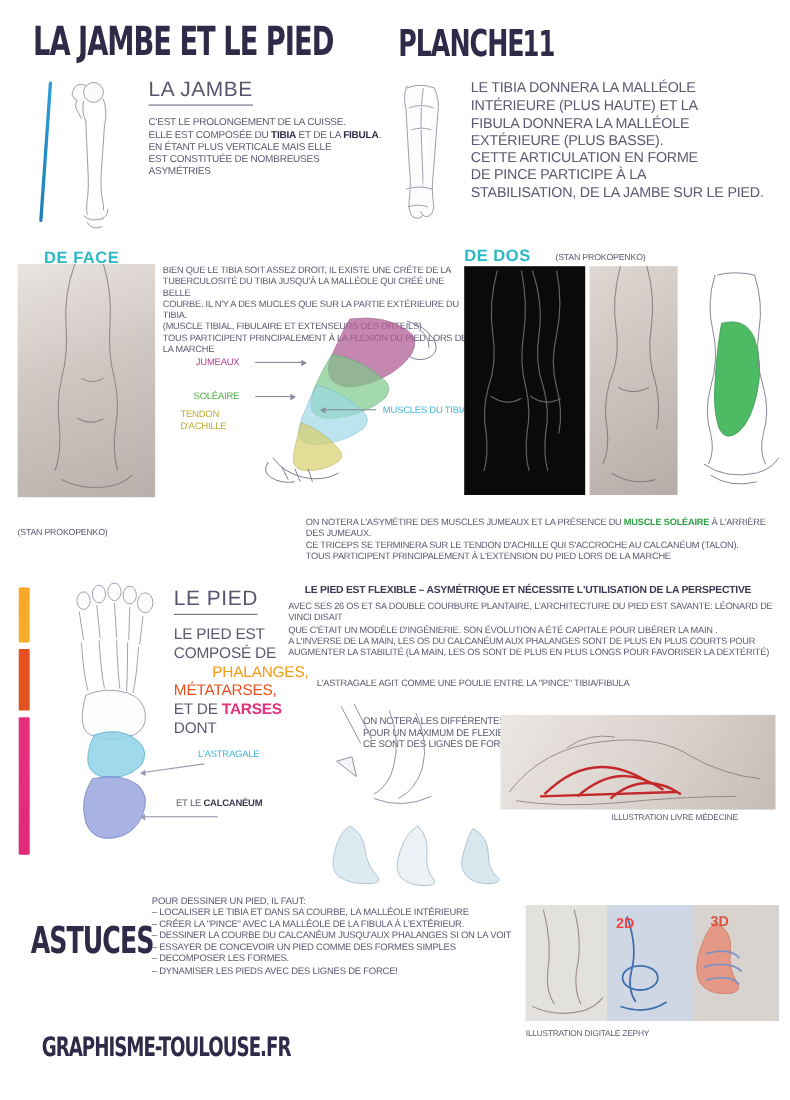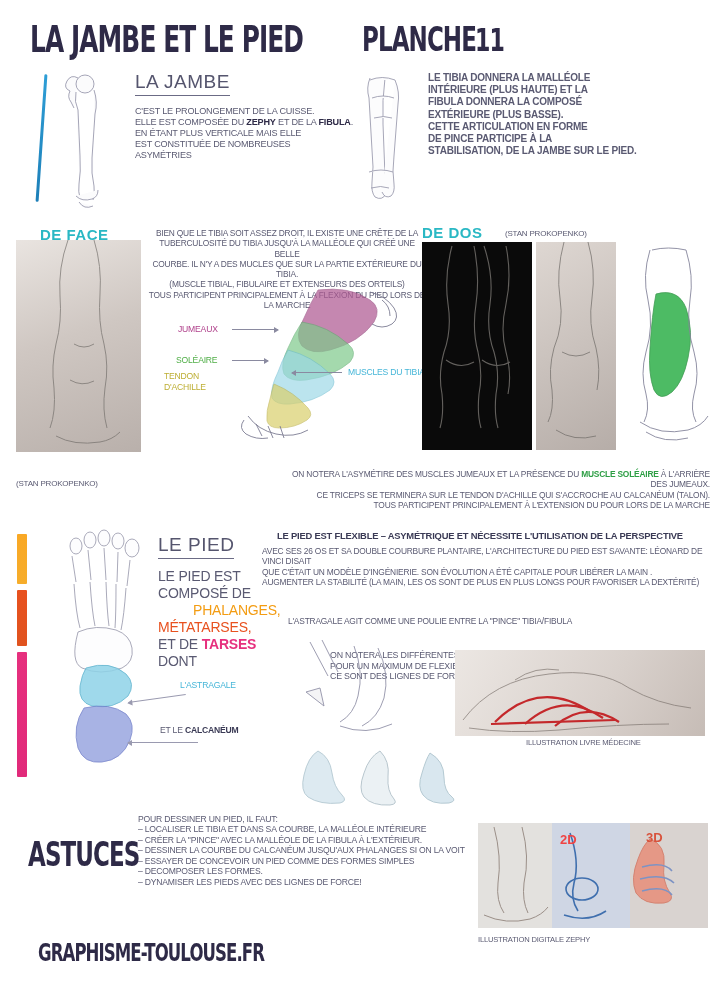--- a/index.html
+++ b/index.html
@@ -50,21 +50,21 @@
     font-size: 24px;
   }
 
   
   #sec-jambe { position: absolute; left: 0; top: 62px; width: 718px; height: 150px; }
   .h2 { font-size: 19px; color: #55556e; letter-spacing: 0.5px; }
   #jambe-title { position: absolute; left: 135px; top: 8px; }
   #jambe-body { position: absolute; left: 135px; top: 44px; width: 275px; font-size: 9.1px; }
   #jambe-body .ln { white-space: nowrap; }
   b.kw { color: #2e2a47; font-weight: bold; }
-  #tibia-body { position: absolute; left: 428px; top: 10px; width: 270px; font-size: 10px; font-weight: bold; }
+  #tibia-body { position: absolute; left: 428px; top: 10px; width: 270px; font-size: 13px; }
 
   
   #femur-sketch { position: absolute; left: 52px; top: 8px; width: 64px; height: 140px; }
   #blue-stroke { position: absolute; left: 40px; top: 12px; width: 3px; height: 128px;
                  background: linear-gradient(#2e9ed6,#1d7fb8); border-radius: 2px; transform: rotate(4deg); }
   
   #tibfib-sketch { position: absolute; left: 352px; top: 10px; width: 68px; height: 130px; }
 
   
   #sec-face { position: absolute; left: 0; top: 216px; width: 718px; height: 300px; }
@@ -74,44 +74,44 @@
   #dedos-credit { position: absolute; left: 505px; top: 13px; font-size: 8px; }
   #deface-credit{ position: absolute; left: 16px; top: 263px; font-size: 8px; }
 
   #face-photo { position: absolute; left: 16px; top: 24px; width: 125px; height: 212px;
                 background: linear-gradient(160deg,#e9e4e0,#cfc7c2 45%,#b9b0ab); }
   #dos-photo  { position: absolute; left: 422px; top: 26px; width: 110px; height: 208px; background: #0a0a0a; }
   #dos-photo2 { position: absolute; left: 536px; top: 26px; width: 80px; height: 208px;
                 background: linear-gradient(150deg,#ded7d2,#b6ada8); }
   #dos-sketch { position: absolute; left: 620px; top: 30px; width: 92px; height: 200px; }
 
-  #face-text { position: absolute; left: 148px; top: 12px; width: 278px; font-size: 8.4px; text-align: center; }
+  #face-text { position: absolute; left: 148px; top: 24px; width: 278px; font-size: 8.4px; }
 
   
   #muscle-fig { position: absolute; left: 222px; top: 72px; width: 200px; height: 155px; }
   .mlabel { position: absolute; font-size: 8.6px; white-space: nowrap; }
   .mline  { position: absolute; height: 1px; background: #8a8aa0; }
   .mline::after { content: ""; position: absolute; right: -1px; top: -2.5px;
                   border-left: 5px solid #8a8aa0; border-top: 3px solid transparent;
                   border-bottom: 3px solid transparent; }
   .mline.rev::after { right: auto; left: -1px; border-left: none;
                   border-right: 5px solid #8a8aa0; }
 
-  #dos-note { position: absolute; left: 278px; top: 253px; width: 432px; font-size: 8.4px; text-align: right; }
+  #dos-note { position: absolute; left: 278px; top: 253px; width: 432px; font-size: 8.4px; }
 
   
   #sec-pied { position: absolute; left: 0; top: 520px; width: 718px; height: 285px; }
   #pied-title { position: absolute; left: 158px; top: 13px; }
   #pied-body  { position: absolute; left: 158px; top: 48px; width: 110px; font-size: 14px; }
   #pied-right-head { position: absolute; left: 262px; top: 10px; width: 450px; font-size: 9.4px;
                      font-weight: bold; color: #3a3a55; padding-left: 15px; }
   #pied-right-body { position: absolute; left: 262px; top: 26px; width: 452px; font-size: 8.4px; }
   #astragale-note  { position: absolute; left: 288px; top: 96px; width: 330px; font-size: 8.4px; }
   #arches-note     { position: absolute; left: 330px; top: 130px; width: 290px; font-size: 8.8px; }
-  #med-caption     { position: absolute; left: 526px; top: 218px; font-size: 7.6px; text-align: right; }
+  #med-caption     { position: absolute; left: 556px; top: 218px; font-size: 7.6px; text-align: right; }
 
   #foot-skeleton { position: absolute; left: 60px; top: 12px; width: 110px; height: 240px; }
   .bar { position: absolute; left: 17px; width: 10px; border-radius: 1px; }
   #bar-phal { top: 14px;  height: 50px;  background: linear-gradient(#f9a825,#f6ad2b); }
   #bar-meta { top: 70px;  height: 56px;  background: linear-gradient(#e8511f,#e0531f); }
   #bar-tars { top: 132px; height: 125px; background: linear-gradient(#e6307e,#e12a7a); }
 
   .flabel { position: absolute; font-size: 8.6px; white-space: nowrap; }
   .arrowline { position: absolute; height: 1px; background: #9a9ab0; }
   .arrowline::after { content: ""; position: absolute; left: -1px; top: -2.5px;
@@ -166,21 +166,21 @@
       </svg>
     </div>
     <div id="blue-stroke"></div>
 
     <div id="jambe-title" class="hand h2">
       <span class="head-underline">LA JAMBE</span>
     </div>
 
     <div id="jambe-body" class="hand">
       <div class="ln">C'EST LE PROLONGEMENT DE LA CUISSE.</div>
-      <div class="ln">ELLE EST COMPOSÉE DU <b class="kw">ZEPHY</b> ET DE LA <b class="kw">FIBULA</b>.</div>
+      <div class="ln">ELLE EST COMPOSÉE DU <b class="kw">TIBIA</b> ET DE LA <b class="kw">FIBULA</b>.</div>
       <div class="ln">EN ÉTANT PLUS VERTICALE MAIS ELLE</div>
       <div class="ln">EST CONSTITUÉE DE NOMBREUSES</div>
       <div class="ln">ASYMÉTRIES</div>
     </div>
 
     <div id="tibfib-sketch">
       <svg width="68" height="130" viewBox="0 0 68 130">
         <g fill="#fcfcfd" stroke="#9090a6" stroke-width="0.8">
           <path d="M18 6 q-4 10 -1 20 l3 52 q2 18 0 32 q-1 10 3 15 q7 4 11 -3 q2 -9 -1 -18 l-2 -52 q-1 -24 2 -46"></path>
           <path d="M43 8 q5 12 3 24 l-4 52 q-2 16 0 28 q1 8 -3 12 q-6 3 -9 -4"></path>
@@ -189,21 +189,21 @@
           <path d="M22 46 q10 -3 18 0"></path>
           <path d="M17 100 q12 -4 24 0"></path>
           <path d="M19 116 q10 -3 18 0"></path>
         </g>
       </svg>
     </div>
 
     <div id="tibia-body" class="hand">
       <div>LE TIBIA DONNERA LA MALLÉOLE</div>
       <div>INTÉRIEURE (PLUS HAUTE) ET LA</div>
-      <div>FIBULA DONNERA LA COMPOSÉ</div>
+      <div>FIBULA DONNERA LA MALLÉOLE</div>
       <div>EXTÉRIEURE (PLUS BASSE).</div>
       <div>CETTE ARTICULATION EN FORME</div>
       <div>DE PINCE PARTICIPE À LA</div>
       <div>STABILISATION, DE LA JAMBE SUR LE PIED.</div>
     </div>
   </div>
 
   <div id="sec-face">
 
     <div id="deface-title" class="hand h3">DE FACE</div>
@@ -293,21 +293,21 @@
           <path d="M20 176 q20 14 48 8 q14 -4 20 -14"></path>
           <path d="M26 186 q18 12 42 6"></path>
           <path d="M32 4 q16 -4 34 0"></path>
         </g>
       </svg>
     </div>
 
     <div id="dos-note" class="hand">
       <div>ON NOTERA L'ASYMÉTIRE DES MUSCLES JUMEAUX ET LA PRÉSENCE DU <b style="color:#2d9e44;">MUSCLE SOLÉAIRE</b> À L'ARRIÈRE DES JUMEAUX.</div>
       <div>CE TRICEPS SE TERMINERA SUR LE TENDON D'ACHILLE QUI S'ACCROCHE AU CALCANÉUM (TALON).</div>
-      <div>TOUS PARTICIPENT PRINCIPALEMENT À L'EXTENSION DU POUR LORS DE LA MARCHE</div>
+      <div>TOUS PARTICIPENT PRINCIPALEMENT À L'EXTENSION DU PIED LORS DE LA MARCHE</div>
     </div>
   </div>
 
   <div id="sec-pied">
 
     <div class="bar" id="bar-phal"></div>
     <div class="bar" id="bar-meta"></div>
     <div class="bar" id="bar-tars"></div>
 
     <div id="foot-skeleton">
@@ -347,20 +347,21 @@
     <div class="arrowline" style="left:128px; top:178px; width:58px; transform:rotate(-8deg);"></div>
 
     <div class="flabel hand" style="left:160px; top:205px;">ET LE <b style="color:#3a3a55;">CALCANÉUM</b></div>
     <div class="arrowline" style="left:128px; top:222px; width:70px;"></div>
 
     <div id="pied-right-head" class="hand">LE PIED EST FLEXIBLE – ASYMÉTRIQUE ET NÉCESSITE L'UTILISATION DE LA PERSPECTIVE</div>
 
     <div id="pied-right-body" class="hand">
       <div>AVEC SES 26 OS ET SA DOUBLE COURBURE PLANTAIRE, L'ARCHITECTURE DU PIED EST SAVANTE: LÉONARD DE VINCI DISAIT</div>
       <div>QUE C'ÉTAIT UN MODÈLE D'INGÉNIERIE. SON ÉVOLUTION A ÉTÉ CAPITALE POUR LIBÉRER LA MAIN .</div>
+      <div>A L'INVERSE DE LA MAIN, LES OS DU CALCANÉUM AUX PHALANGES SONT DE PLUS EN PLUS COURTS POUR</div>
       <div>AUGMENTER LA STABILITÉ (LA MAIN, LES OS SONT DE PLUS EN PLUS LONGS POUR FAVORISER LA DEXTÉRITÉ)</div>
     </div>
 
     <div id="astragale-note" class="hand">L'ASTRAGALE AGIT COMME UNE POULIE ENTRE LA "PINCE" TIBIA/FIBULA</div>
 
     <div id="arches-note" class="hand">
       <div>ON NOTERA LES DIFFÉRENTES ARCHES QUE COMPOSENT LE PIED</div>
       <div>POUR UN MAXIMUM DE FLEXIBILITÉ.</div>
       <div>CE SONT DES LIGNES DE FORCE !</div>
     </div>

